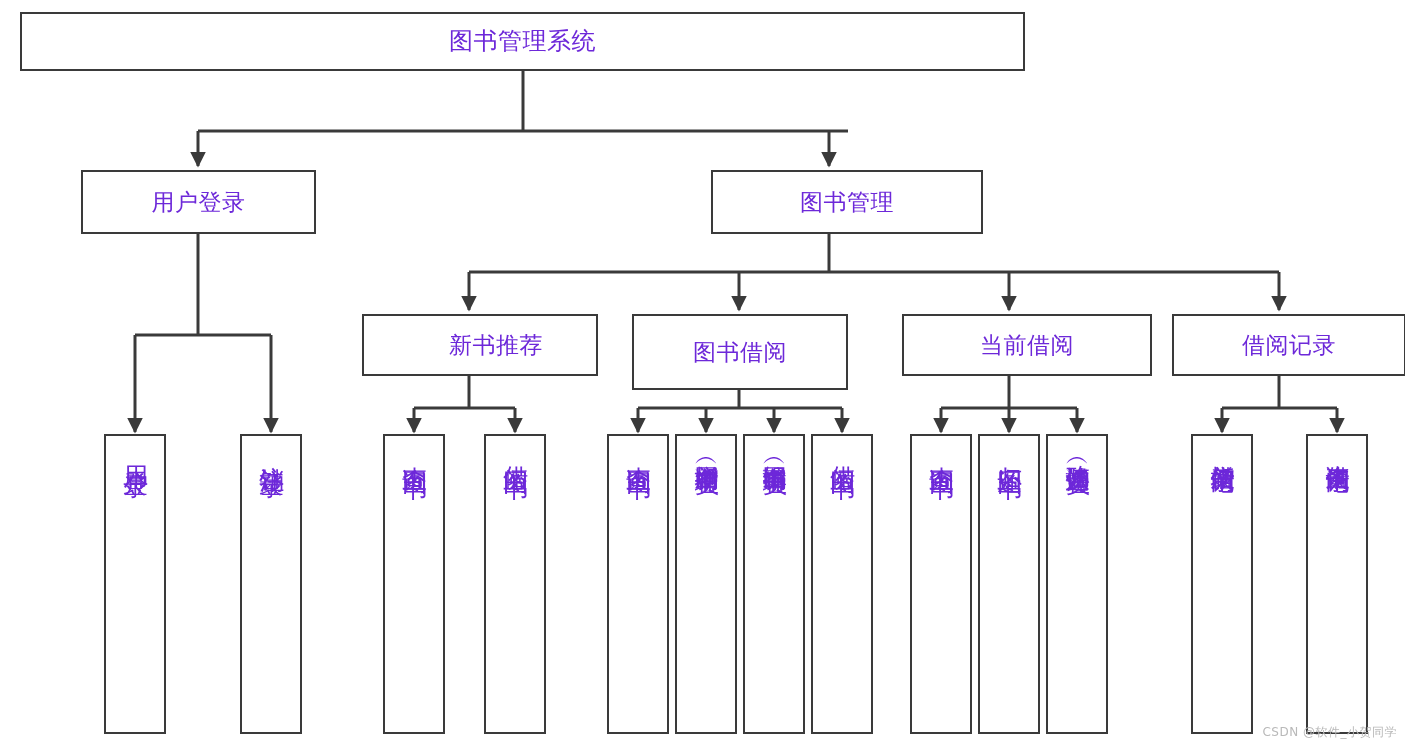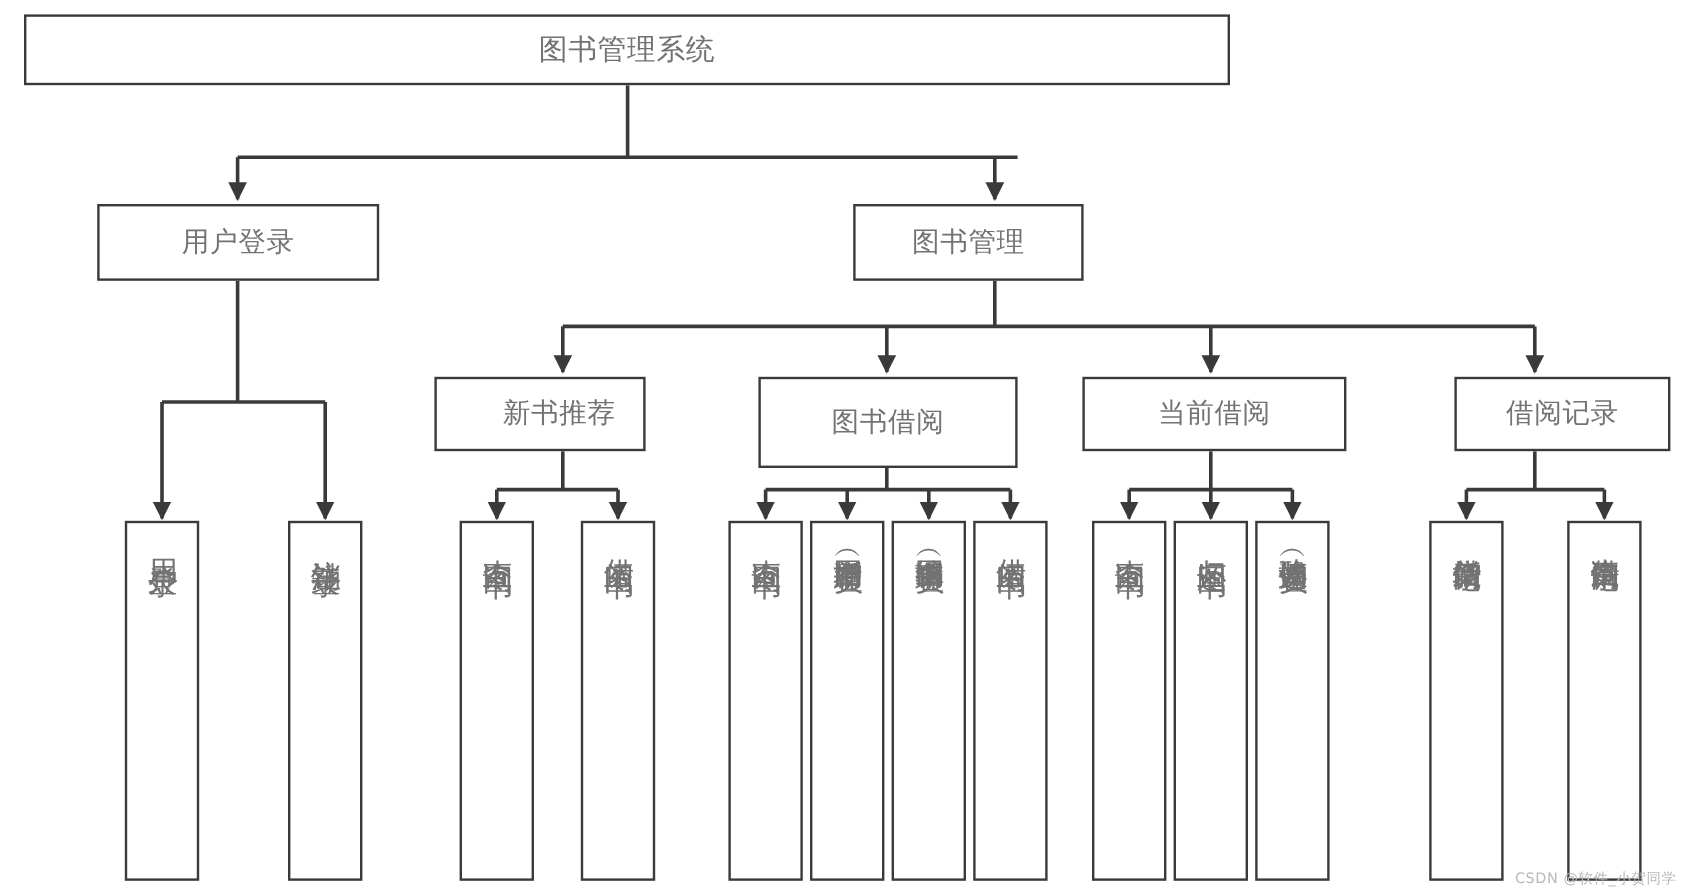--- a/index.html
+++ b/index.html
@@ -17,21 +17,21 @@
     position:absolute;
     box-sizing:border-box;
     background:#ffffff;
     border:2.5px solid #3a3a3a;
     display:flex;
     align-items:center;
     justify-content:center;
     z-index:2;
   }
   .node .label{
-    color:#737373;
+    color:#6d28d9;
     letter-spacing:0.5px;
     white-space:nowrap;
   }
 
   
   .node.h .label{font-size:23px;line-height:1.15;}
   .node.root .label{font-size:24px;}
 
   
   .node.v{
@@ -116,34 +116,34 @@
     </g>
   </svg>
 
   <div class="node h root" style="left:20px;top:12px;width:1005px;height:59px;">
     <span class="label">图书管理系统</span>
   </div>
 
   <div class="node h" style="left:81px;top:170px;width:235px;height:64px;">
     <span class="label">用户登录</span>
   </div>
-  <div class="node h" style="left:711px;top:170px;width:192px;height:64px;">
+  <div class="node h" style="left:711px;top:170px;width:272px;height:64px;">
     <span class="label">图书管理</span>
   </div>
 
-  <div class="node h" style="left:362px;top:314px;width:176px;height:62px;padding-left:32px;">
+  <div class="node h" style="left:362px;top:314px;width:236px;height:62px;padding-left:32px;">
     <span class="label">新书推荐</span>
   </div>
   <div class="node h" style="left:632px;top:314px;width:216px;height:76px;">
     <span class="label">图书借阅</span>
   </div>
-  <div class="node h" style="left:902px;top:314px;width:220px;height:62px;">
+  <div class="node h" style="left:902px;top:314px;width:250px;height:62px;">
     <span class="label">当前借阅</span>
   </div>
-  <div class="node h" style="left:1212px;top:314px;width:180px;height:62px;">
+  <div class="node h" style="left:1172px;top:314px;width:234px;height:62px;">
     <span class="label">借阅记录</span>
   </div>
 
   <div class="node v" style="left:104px;top:434px;width:62px;height:300px;">
     <span class="label">用户登录</span>
   </div>
   <div class="node v" style="left:240px;top:434px;width:62px;height:300px;">
     <span class="label">注销登录</span>
   </div>
 

